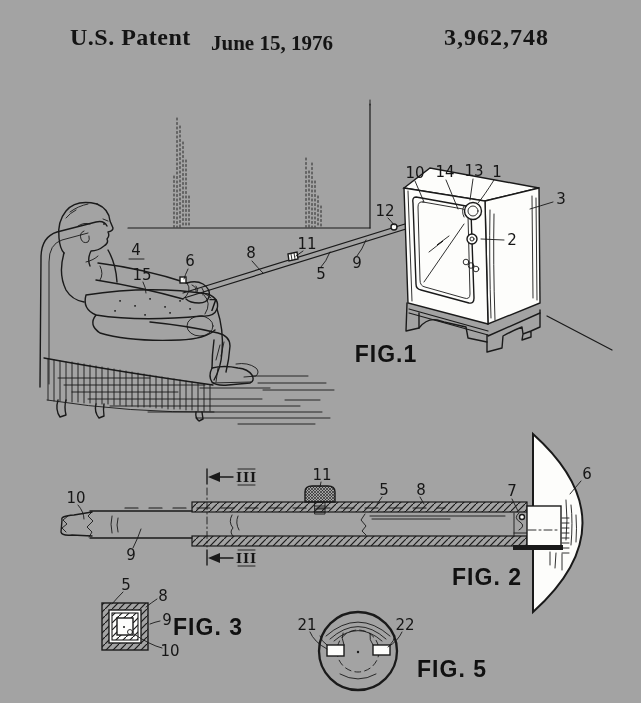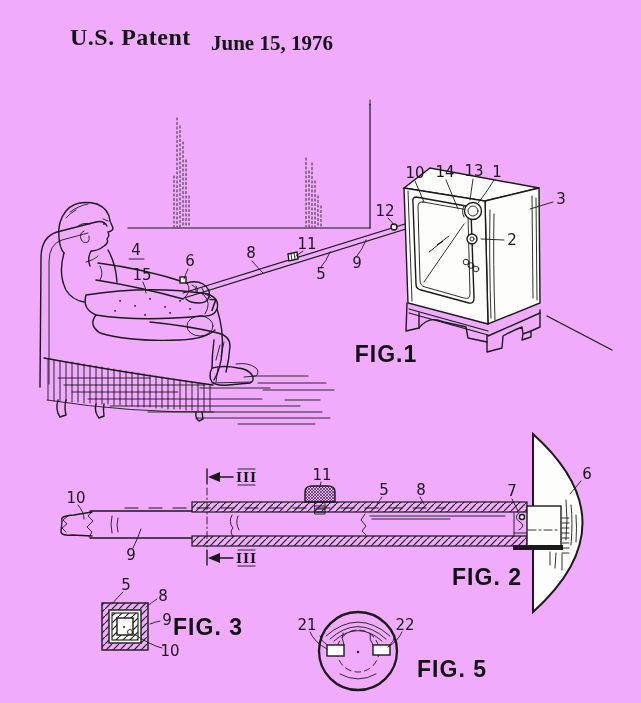--- a/index.html
+++ b/index.html
@@ -1,16 +1,16 @@
 <!DOCTYPE html>
 <html><head>
 <meta charset="utf-8">
 <style>
   html,body{margin:0;padding:0;background:#e8e8e8;}
-  #page{position:relative;width:641px;height:703px;background:#f0abfc;overflow:hidden;
+  #page{position:relative;width:641px;height:703px;background:#a3a3a3;overflow:hidden;
         font-family:"Liberation Sans",sans-serif;}
   .hdr{position:absolute;color:#141414;font-family:"Liberation Serif",serif;font-weight:bold;}
   #hdr-title{left:70px;top:24px;font-size:24px;letter-spacing:.5px;}
   #hdr-date{left:211px;top:31px;font-size:21px;}
   #hdr-num{left:444px;top:24px;font-size:24px;letter-spacing:1px;}
   svg{position:absolute;left:0;top:0;}
   .ln{fill:none;stroke:#1a1a1a;stroke-width:1.4;stroke-linecap:round;stroke-linejoin:round;}
   .thin{stroke-width:.9;}
   .med{stroke-width:1.2;}
   .thick{stroke-width:2.3;}
@@ -19,20 +19,21 @@
   .ref{font:15px "DejaVu Sans",sans-serif;fill:#161616;text-anchor:middle;}
   .cap{font:bold 23px "Liberation Sans",sans-serif;fill:#111;text-anchor:middle;letter-spacing:1px;}
   .sec{font:bold 13px "DejaVu Serif",serif;fill:#161616;text-anchor:middle;letter-spacing:1px;}
 </style>
 </head>
 <body>
 
 <div id="page">
   <div class="hdr" id="hdr-title">U.S. Patent</div>
   <div class="hdr" id="hdr-date">June 15, 1976</div>
+  <div class="hdr" id="hdr-num">3,962,748</div>
 
   <svg width="641" height="703" viewBox="0 0 641 703">
     <defs>
       <pattern id="hatch" width="7" height="7" patternUnits="userSpaceOnUse">
         <path d="M0,7 L7,0" stroke="#1a1a1a" stroke-width="1.2" fill="none"></path>
       </pattern>
       <pattern id="knurl" width="3" height="3" patternUnits="userSpaceOnUse">
         <path d="M0,3 L3,0 M0,0 L3,3" stroke="#1a1a1a" stroke-width=".6" fill="none"></path>
       </pattern>
     </defs>

